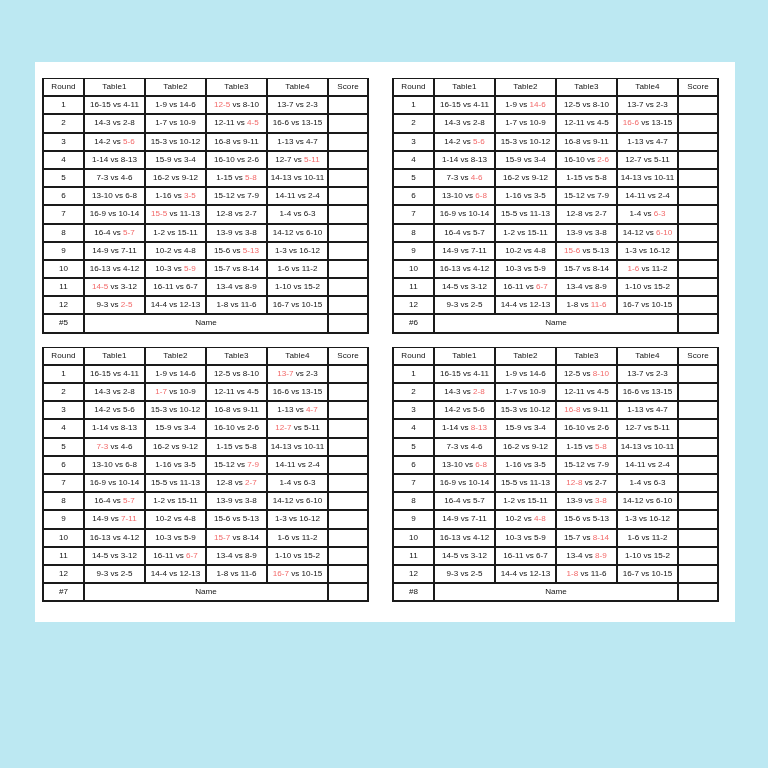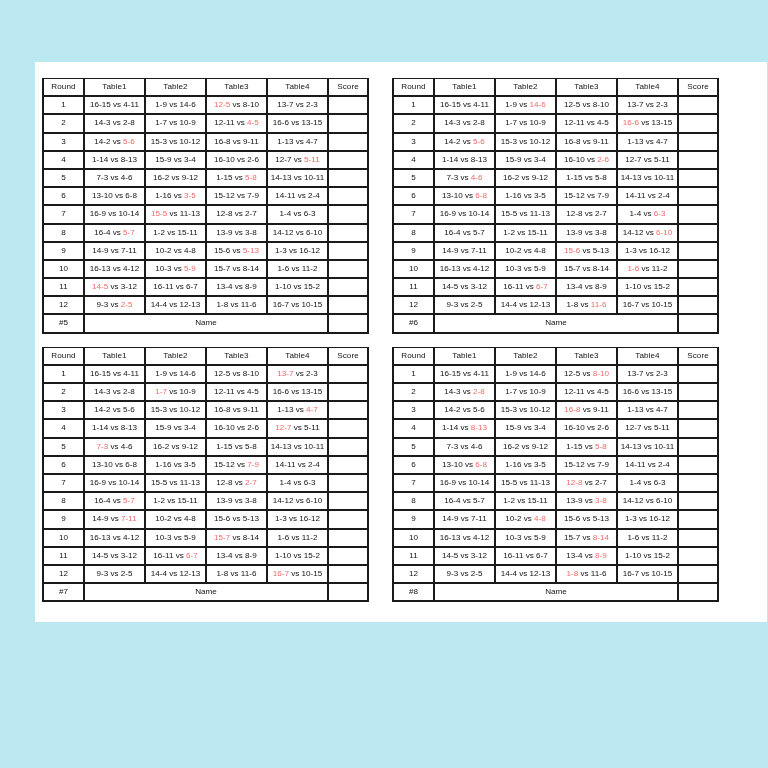--- a/index.html
+++ b/index.html
@@ -13,21 +13,20 @@
     font-family: "Liberation Sans", sans-serif;
     overflow: hidden;
   }
   #page {
     position: absolute;
     left: 35px;
     top: 62px;
     width: 700px;
     height: 560px;
     background: #ffffff;
-    padding-left: 32px;
   }
   .grid {
     position: absolute;
     left: 7px;
     top: 16px;
     width: 686px;
     display: flex;
     flex-wrap: wrap;
     column-gap: 23px;
     row-gap: 13px;

